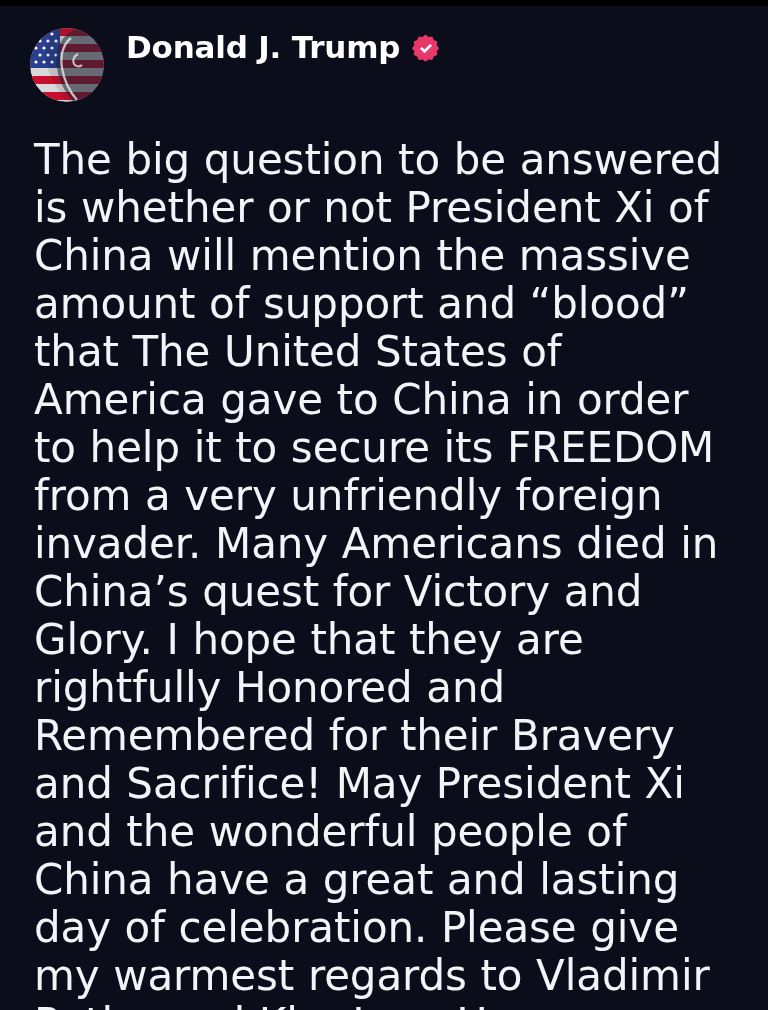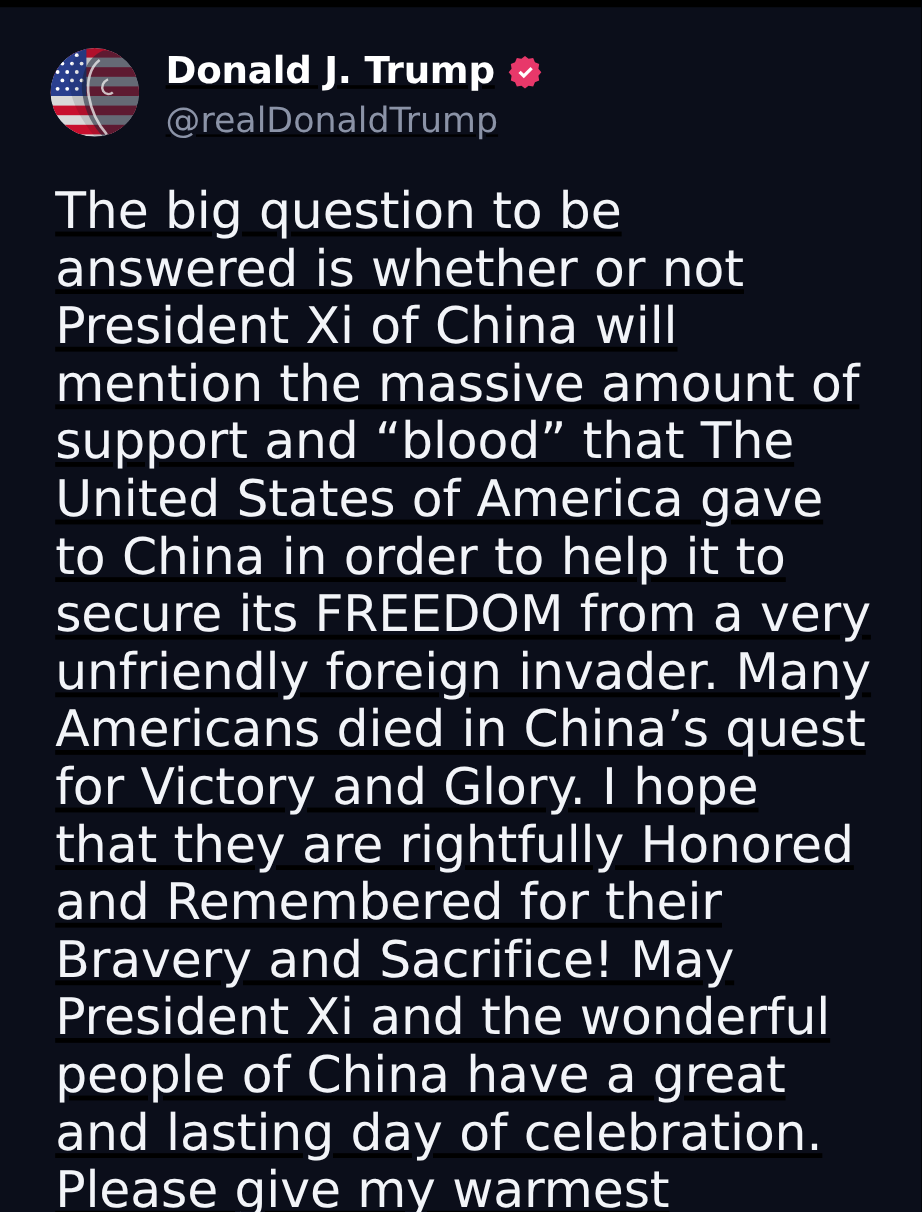--- a/index.html
+++ b/index.html
@@ -12,22 +12,21 @@
     height: 1010px;
     overflow: hidden;
     font-family: "DejaVu Sans", sans-serif;
   }
   #post {
     position: relative;
     width: 768px;
     height: 1010px;
     background: #0b0e1a;
     box-sizing: border-box;
-    padding: 16px;
-    text-decoration: underline;
+    padding: 4px;
   }
   .top-strip {
     position: absolute;
     top: 0;
     left: 0;
     width: 768px;
     height: 6px;
     background: #000000;
   }
   .header {
@@ -140,20 +139,19 @@
     <div class="name-block">
       <div class="name-row">
         <span class="display-name">Donald J. Trump</span>
         <span class="verified">
           <svg width="29" height="29" viewBox="0 0 29 29" aria-hidden="true">
             <path fill="#e8386a" d="M14.5 0.6 l3.0 2.4 3.8 -0.6 1.5 3.5 3.5 1.5 -0.6 3.8 2.4 3.0 -2.4 3.0 0.6 3.8 -3.5 1.5 -1.5 3.5 -3.8 -0.6 -3.0 2.4 -3.0 -2.4 -3.8 0.6 -1.5 -3.5 -3.5 -1.5 0.6 -3.8 -2.4 -3.0 2.4 -3.0 -0.6 -3.8 3.5 -1.5 1.5 -3.5 3.8 0.6 Z"></path>
             <path fill="#ffffff" d="M9.0 14.8 l1.9 -1.9 2.6 2.6 5.6 -5.6 1.9 1.9 -7.5 7.5 Z"></path>
           </svg>
         </span>
       </div>
-      <div class="handle">@realDonaldTrump</div>
     </div>
 
   </div>
 
   <div class="body-text">The big question to be answered is whether or not President Xi of China will mention the massive amount of support and “blood” that The United States of America gave to China in order to help it to secure its FREEDOM from a very unfriendly foreign invader. Many Americans died in China’s quest for Victory and Glory. I hope that they are rightfully Honored and Remembered for their Bravery and Sacrifice! May President Xi and the wonderful people of China have a great and lasting day of celebration. Please give my warmest regards to Vladimir Putin, and Kim Jong Un, as you conspire against The United States of America. PRESIDENT DONALD J. TRUMP</div>
 
 </div>
 
 </body></html>

